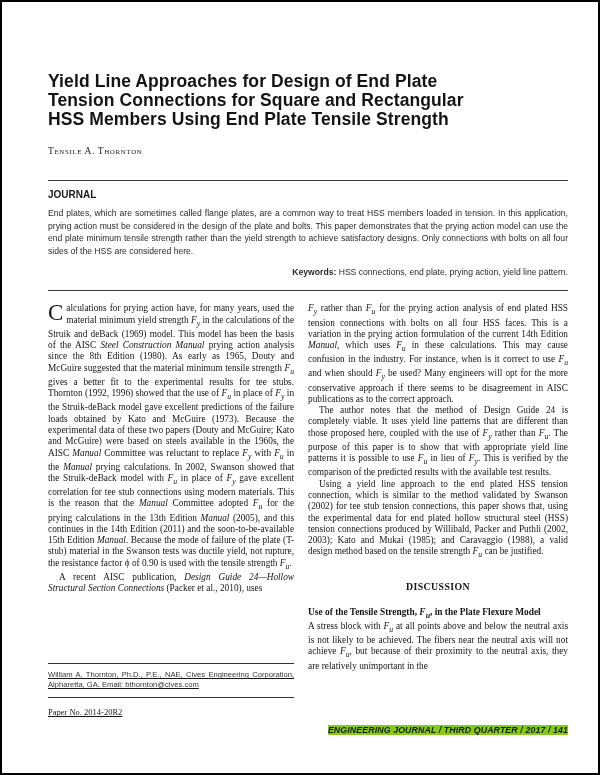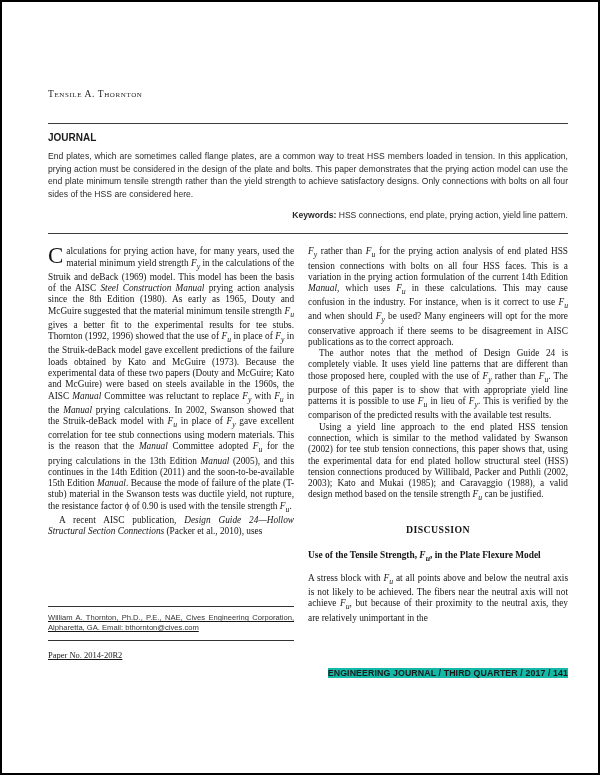--- a/index.html
+++ b/index.html
@@ -27,35 +27,40 @@
   
   .columns { display:flex; margin-top:12px; height:436px; }
   .col { position:relative; overflow:hidden; }
   .col-left  { width:248px; padding-bottom:84px; }
   .col-gap   { width:14px; flex:0 0 14px; }
   .col-right { width:262px; padding-bottom:34px; }
   .sect-head { font-weight:bold; font-size:9.8px; text-align:center; letter-spacing:.4px; margin-bottom:9px; }
   .body-par { font-size:9.3px; line-height:11.3px; text-align:justify; }
   .body-par.indent { text-indent:11px; }
   .dropcap { float:left; font-size:23px; line-height:18.5px; padding-right:3px; padding-top:1px; }
-  .sub-head { font-weight:bold; font-size:9.4px; line-height:11.5px; margin-top:15px; margin-bottom:9px; }
+  .sub-head { font-weight:bold; font-size:9.4px; line-height:11.5px; margin-top:15px; }
   .disc-head { margin-top:20px; margin-bottom:0; }
   
   .footnote-block { position:absolute; left:0; right:0; bottom:22px; background:#fff;text-decoration:underline; }
   .fn-rule { border:0; border-top:1px solid #333; }
   .footnote { margin-top:6px; font-family:"Liberation Sans", sans-serif; font-size:7.6px; line-height:10px; text-align:justify; color:#333; }
   .fn-rule-2 { margin-top:7px; }
   .paper-no { margin-top:9px; font-size:8.5px; color:#222; }
-  .journal-footer { position:absolute; right:0; bottom:4px; background:#14b8a6; font-family:"Liberation Sans", sans-serif; font-weight:bold; font-size:8.8px; letter-spacing:.1px; color:#1a1a1a; text-align:left; }
+  .journal-footer { position:absolute; right:0; bottom:4px; background:#84cc16; font-family:"Liberation Sans", sans-serif; font-weight:bold; font-size:8.8px; letter-spacing:.1px; color:#1a1a1a; text-align:left;font-style:italic; }
 </style>
 </head>
 <body>
 
 <div class="page">
 
+  <div class="title">
+    <div>Yield Line Approaches for Design of End Plate</div>
+    <div>Tension Connections for Square and Rectangular</div>
+    <div>HSS Members Using End Plate Tensile Strength</div>
+  </div>
 
   <div class="author">Tensile A. Thornton</div>
 
   <hr class="rule">
 
   <div class="abstract-head">JOURNAL</div>
   <div class="abstract-body">End plates, which are sometimes called flange plates, are a common way to treat HSS members loaded in tension. In this application, prying action must be considered in the design of the plate and bolts. This paper demonstrates that the prying action model can use the end plate minimum tensile strength rather than the yield strength to achieve satisfactory designs. Only connections with bolts on all four sides of the HSS are considered here.</div>
   <div class="keywords"><b>Keywords:</b><span> HSS connections, end plate, prying action, yield line pattern.</span></div>
 
   <hr class="rule2">

